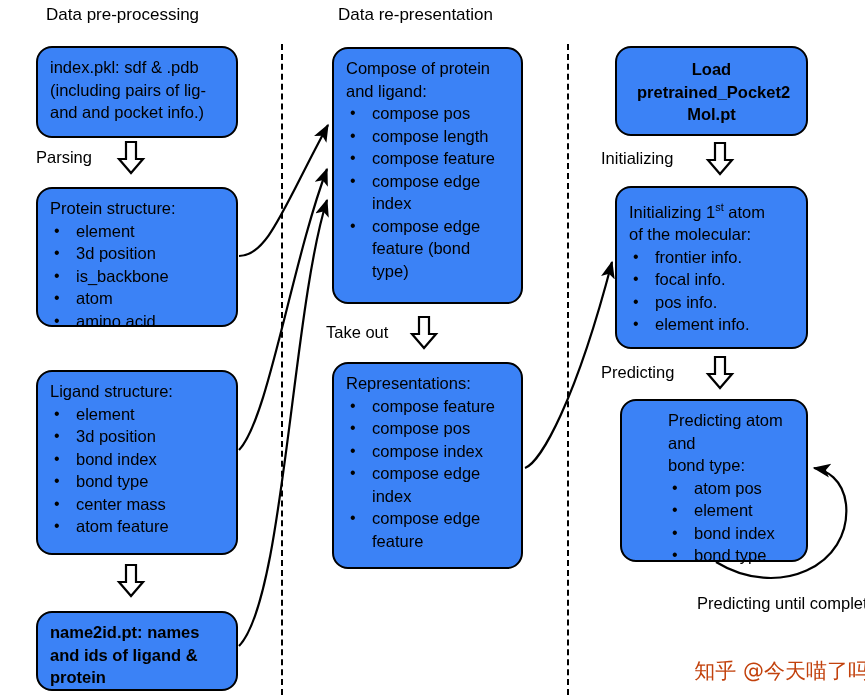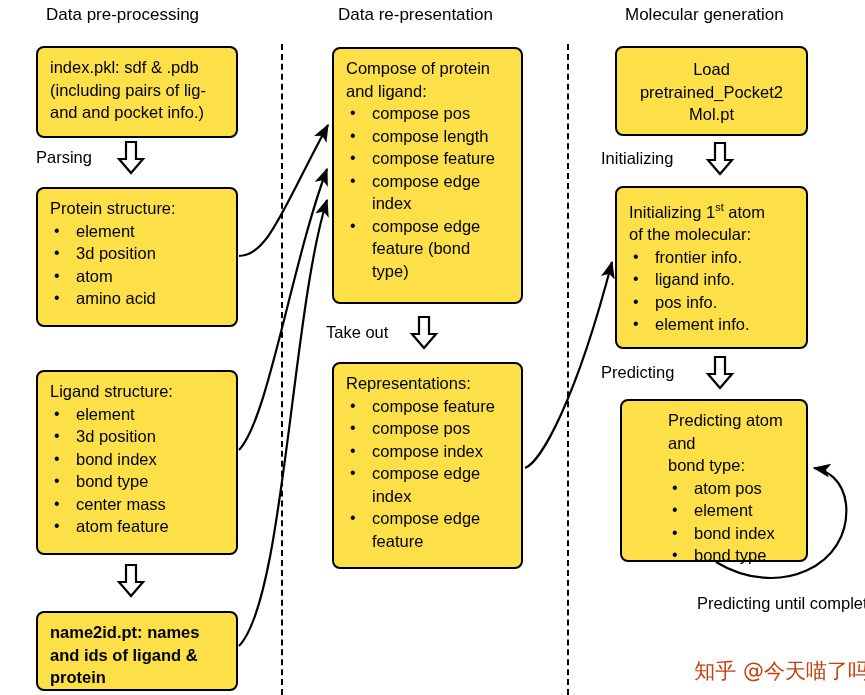--- a/index.html
+++ b/index.html
@@ -20,22 +20,22 @@
     line-height:20px;
     white-space:nowrap;
     color:#000;
   }
 
   
   .box{
     position:absolute;
     box-sizing:border-box;
     border:2.2px solid #000;
-    border-radius:8px;
-    background:#fde047;
+    border-radius:16px;
+    background:#3b82f6;
     padding:8px 10px 8px 12px;
     font-size:16.5px;
     line-height:22.5px;
   }
   .box .title{display:block;white-space:pre-line;}
   .box ul{
     list-style:none;
     margin:0;
     padding:0;
   }
@@ -47,20 +47,21 @@
   .box li::before{
     content:"\2022";
     position:absolute;
     left:4px;
     top:0;
     font-size:16px;
   }
   .box.center-text{
     text-align:center;
     padding:10px 20px;
+    font-weight:bold;
   }
   .box.center-text .title{white-space:pre-line;}
 
   
   .downarrow{
     position:absolute;
     width:30px;height:36px;
   }
   .downarrow svg{display:block;}
 
@@ -104,21 +105,20 @@
   }
   sup{font-size:0.66em;vertical-align:super;}
 </style>
 </head>
 <body>
 
 <div id="stage">
 
   <div class="col-header" style="left:30px;top:5px;">Data pre-processing</div>
   <div class="col-header" style="left:322px;top:5px;">Data re-presentation</div>
-  <div class="col-header" style="left:609px;top:5px;">Molecular generation</div>
 
   <div class="divider" style="left:265px;top:44px;height:651px;"></div>
   <div class="divider" style="left:551px;top:44px;height:651px;"></div>
 
   <div class="box" style="left:20px;top:46px;width:202px;height:92px;">
     <span class="title">index.pkl: sdf &amp; .pdb
 (including pairs of lig-
 and and pocket info.)</span>
   </div>
 
@@ -127,20 +127,21 @@
     <svg width="30" height="36" viewBox="0 0 30 36">
       <path d="M10 2 L20 2 L20 19 L27 19 L15 33 L3 19 L10 19 Z" fill="#ffffff" stroke="#000000" stroke-width="2.2" stroke-linejoin="miter"></path>
     </svg>
   </div>
 
   <div class="box" style="left:20px;top:187px;width:202px;height:140px;">
     <span class="title">Protein structure:</span>
     <ul>
       <li>element</li>
       <li>3d position</li>
+      <li>is_backbone</li>
       <li>atom</li>
       <li>amino acid</li>
     </ul>
   </div>
 
   <div class="box" style="left:20px;top:370px;width:202px;height:185px;">
     <span class="title">Ligand structure:</span>
     <ul>
       <li>element</li>
       <li>3d position</li>
@@ -203,21 +204,21 @@
   <div class="downarrow" style="left:689px;top:141px;">
     <svg width="30" height="36" viewBox="0 0 30 36">
       <path d="M10 2 L20 2 L20 19 L27 19 L15 33 L3 19 L10 19 Z" fill="#ffffff" stroke="#000000" stroke-width="2.2" stroke-linejoin="miter"></path>
     </svg>
   </div>
 
   <div class="box" style="left:599px;top:186px;width:193px;height:163px;">
     <span class="title"><span>Initializing  1</span><sup>st</sup><span> atom</span><br><span>of the molecular:</span></span>
     <ul>
       <li>frontier info.</li>
-      <li>ligand info.</li>
+      <li>focal info.</li>
       <li>pos info.</li>
       <li>element info.</li>
     </ul>
   </div>
 
   <div class="step-label" style="left:585px;top:362px;">Predicting</div>
   <div class="downarrow" style="left:689px;top:355px;">
     <svg width="30" height="36" viewBox="0 0 30 36">
       <path d="M10 2 L20 2 L20 19 L27 19 L15 33 L3 19 L10 19 Z" fill="#ffffff" stroke="#000000" stroke-width="2.2" stroke-linejoin="miter"></path>
     </svg>

